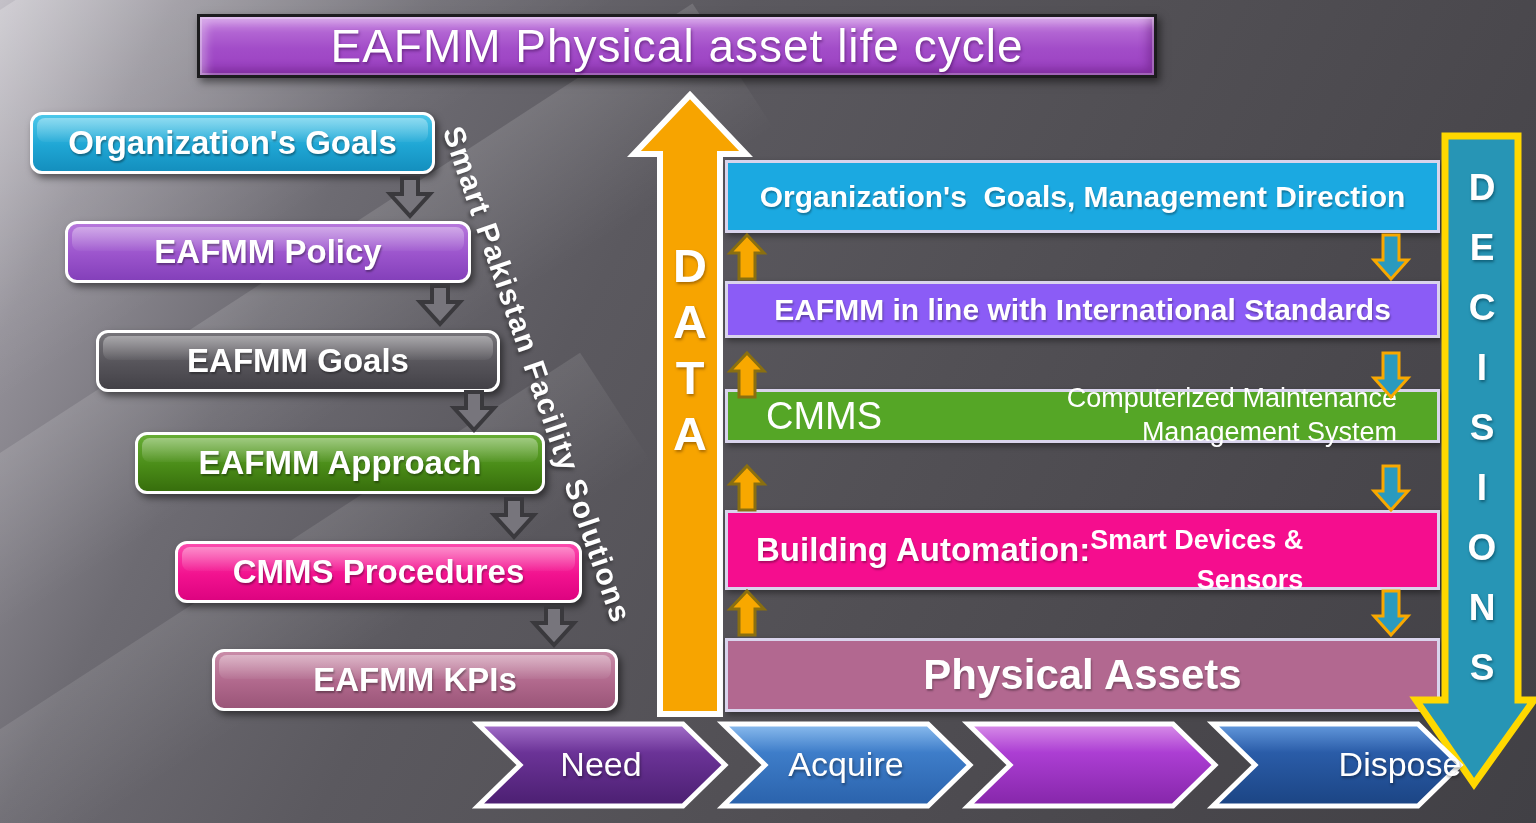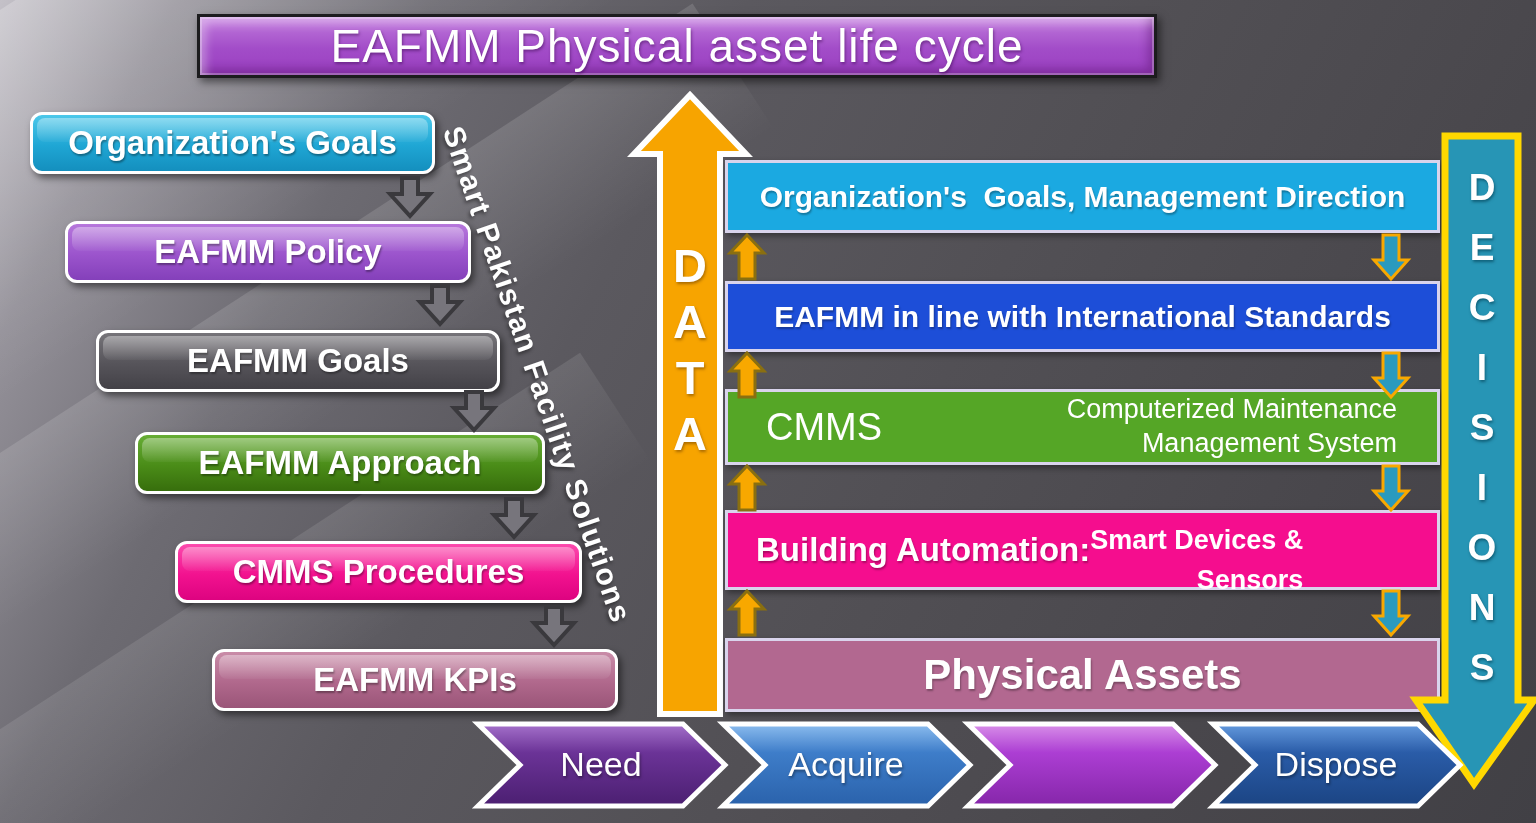--- a/index.html
+++ b/index.html
@@ -73,22 +73,22 @@
 
   
   .rbar {
     position:absolute; left:725px; width:715px;
     border:3px solid #d9d4ec;
     display:flex; align-items:center; justify-content:center;
     color:#fff;
     box-shadow:2px 3px 6px rgba(0,0,0,0.4);
   }
   .rbar-cyan   { top:160px; height:73px; background:#1BA9E1; }
-  .rbar-purple { top:281px; height:71px; background:#1d4ed8; }
-  .rbar-green  { top:389px; height:76px; background:#55A626; justify-content:flex-start; }
+  .rbar-purple { top:281px; height:57px; background:#8b5cf6; }
+  .rbar-green  { top:389px; height:54px; background:#55A626; justify-content:flex-start; }
   .rbar-pink   { top:510px; height:80px; background:#F50D8E; justify-content:flex-start; }
   .rbar-mauve  { top:638px; height:74px; background:#B26890; }
   .rbar-title  { font-size:30px; font-weight:bold; text-shadow:1px 2px 2px rgba(0,0,0,0.3); }
   .ws-pre { white-space:pre; }
   .cmms { font-size:38px; font-weight:400; margin-left:16px; width:160px; text-align:center; }
   .cmms-desc { flex:1; text-align:right; font-size:27px; font-weight:400; line-height:1.25; padding-right:40px; }
   .ba-label { font-size:33px; font-weight:bold; margin-left:28px; text-shadow:1px 2px 2px rgba(0,0,0,0.3); }
   .ba-sub { font-size:27px; font-weight:700; text-align:right; line-height:1.5; transform:translateY(10px); }
   .pa-label { font-size:42px; font-weight:bold; text-shadow:1px 2px 2px rgba(0,0,0,0.3); }
 
@@ -251,16 +251,16 @@
       <polygon points="493,4 698,4 740,45 698,86 493,86 535,45" fill="url(#g-maintain)"></polygon>
       <polygon points="738,4 943,4 985,45 943,86 738,86 780,45" fill="url(#g-dispose)"></polygon>
     </g>
   </svg>
   <div class="chev-label" style="left:521px;">
     <span>Need</span>
   </div>
   <div class="chev-label" style="left:766px;">
     <span>Acquire</span>
   </div>
-  <div class="chev-label" style="left:1256px;">
+  <div class="chev-label" style="left:1320px;">
     <span>Dispose</span>
   </div>
 </div>
 
 </body></html>

